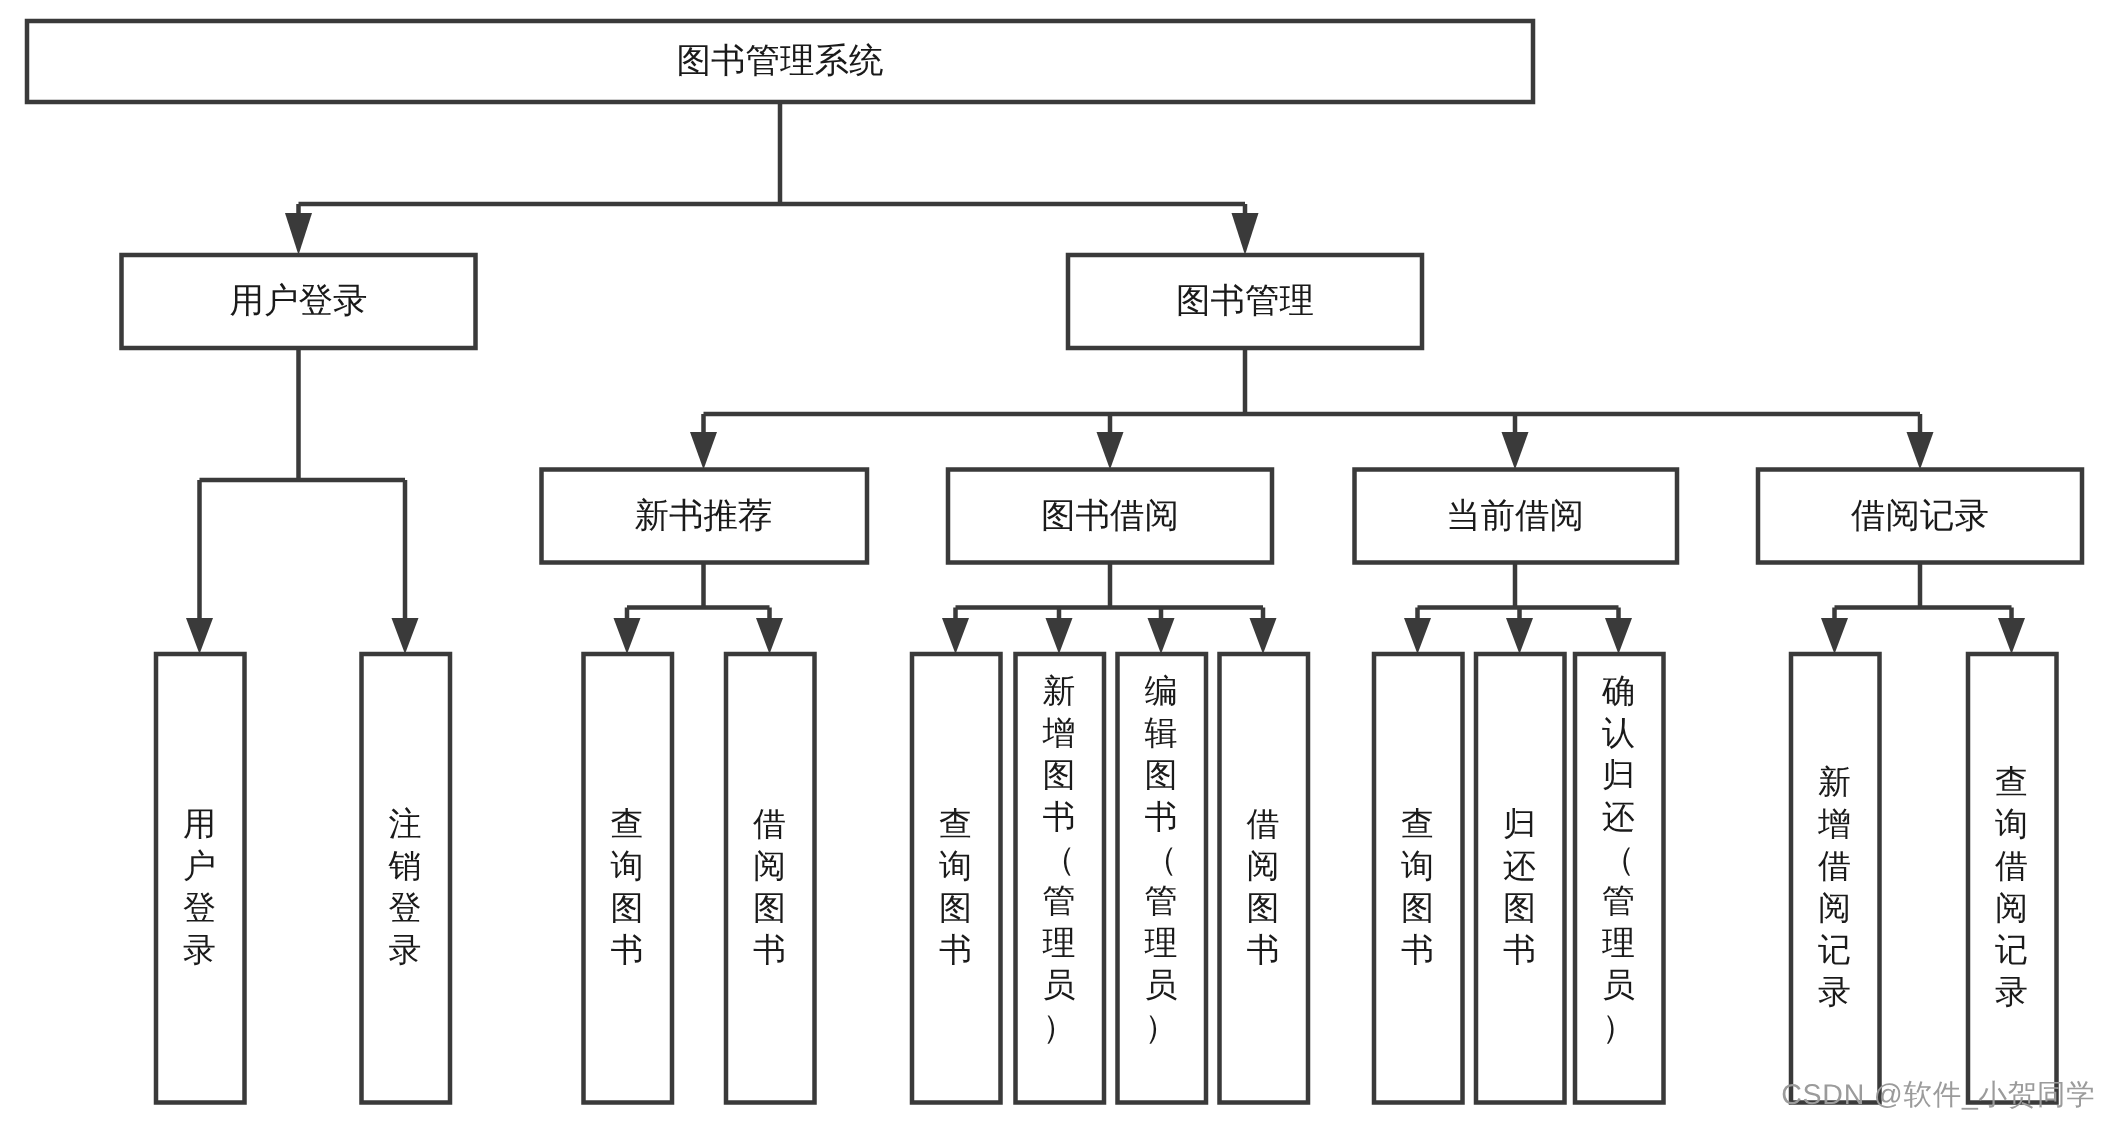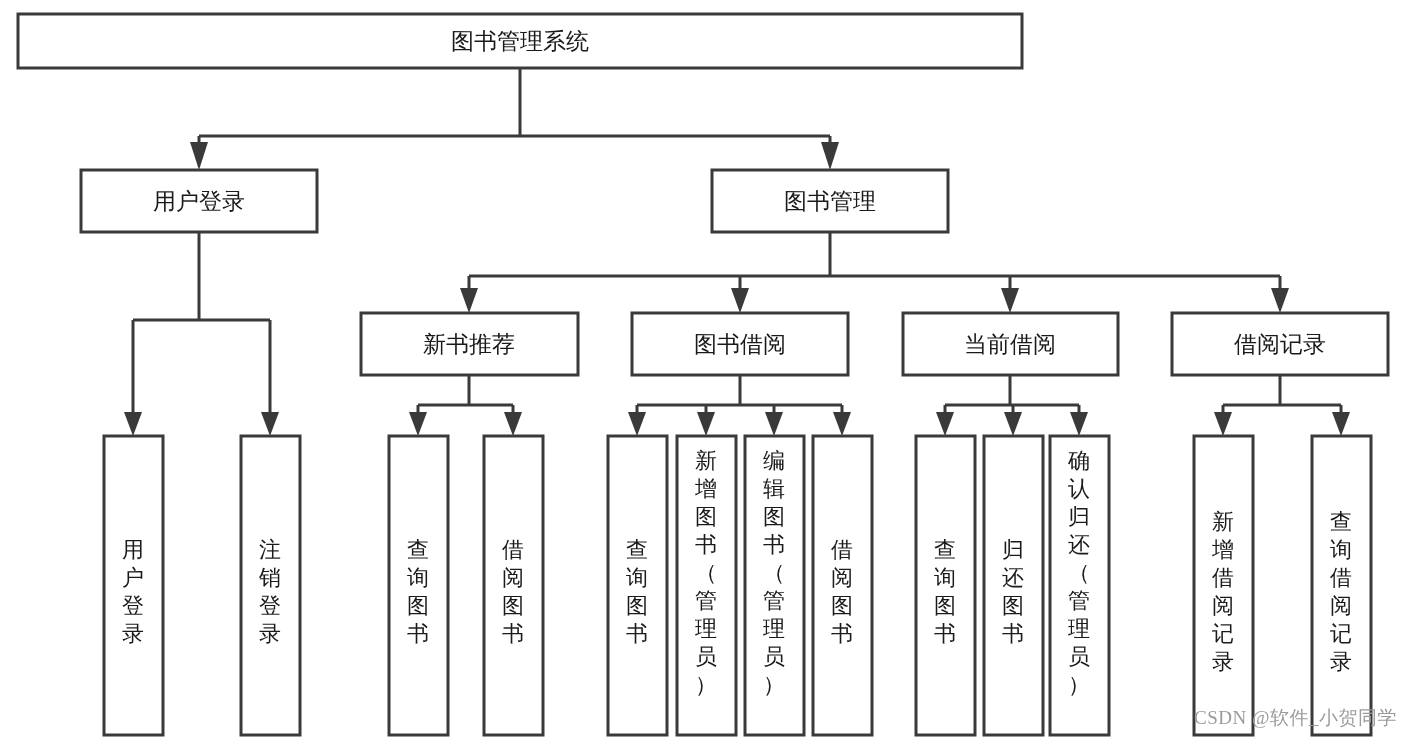--- a/index.html
+++ b/index.html
@@ -13,22 +13,22 @@
   .node-rect{fill:#ffffff;stroke:#3a3a3a;stroke-width:3;}
   .edge{fill:none;stroke:#3a3a3a;stroke-width:3;}
   .arrow-head{fill:#3a3a3a;stroke:none;}
   .node-label{
     font-family:"DejaVu Sans","Liberation Sans",sans-serif;
     fill:#1a1a1a;font-size:23px;
     dominant-baseline:middle;text-anchor:middle;
   }
   .node-label.vertical{font-size:22px;}
   .watermark{
-    position:absolute;right:8px;bottom:16px;
-    font-family:Liberation Serif, serif;
+    position:absolute;right:8px;bottom:4px;
+    font-family:Liberation Sans, sans-serif;
     font-size:19px;color:#9b9b9b;white-space:nowrap;
     letter-spacing:0.5px;
   }
 </style>
 </head>
 <body>
 
 <div id="stage">
 
   <svg class="diagram" viewBox="0 0 1405 747">

